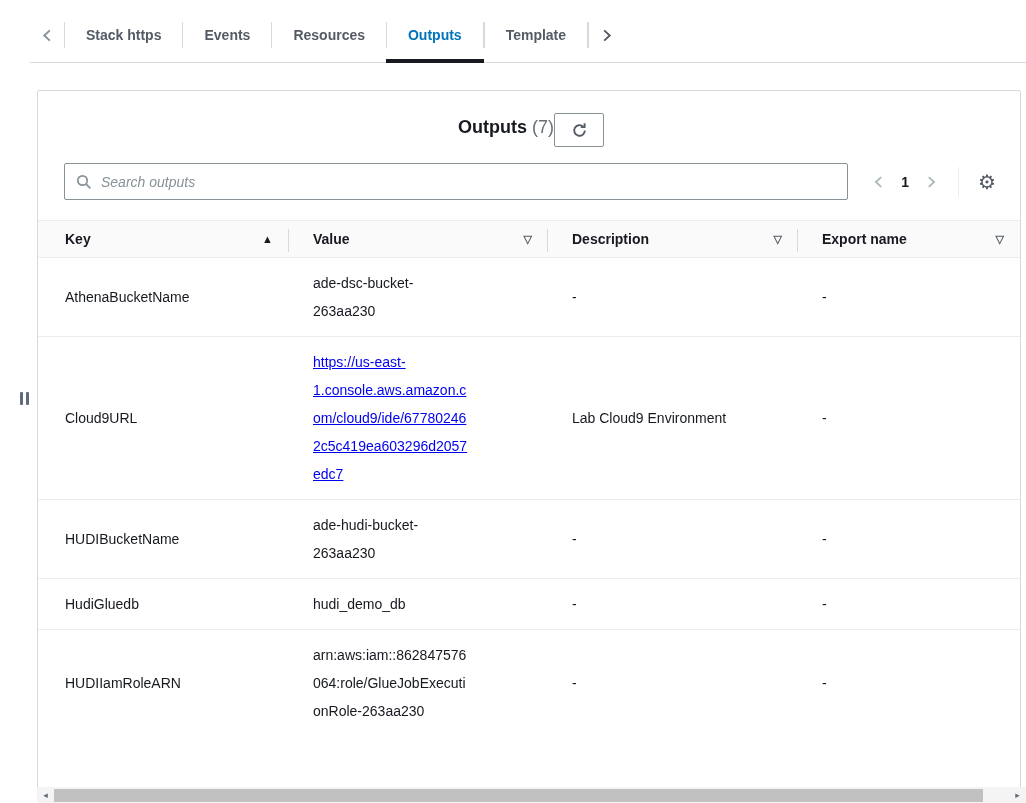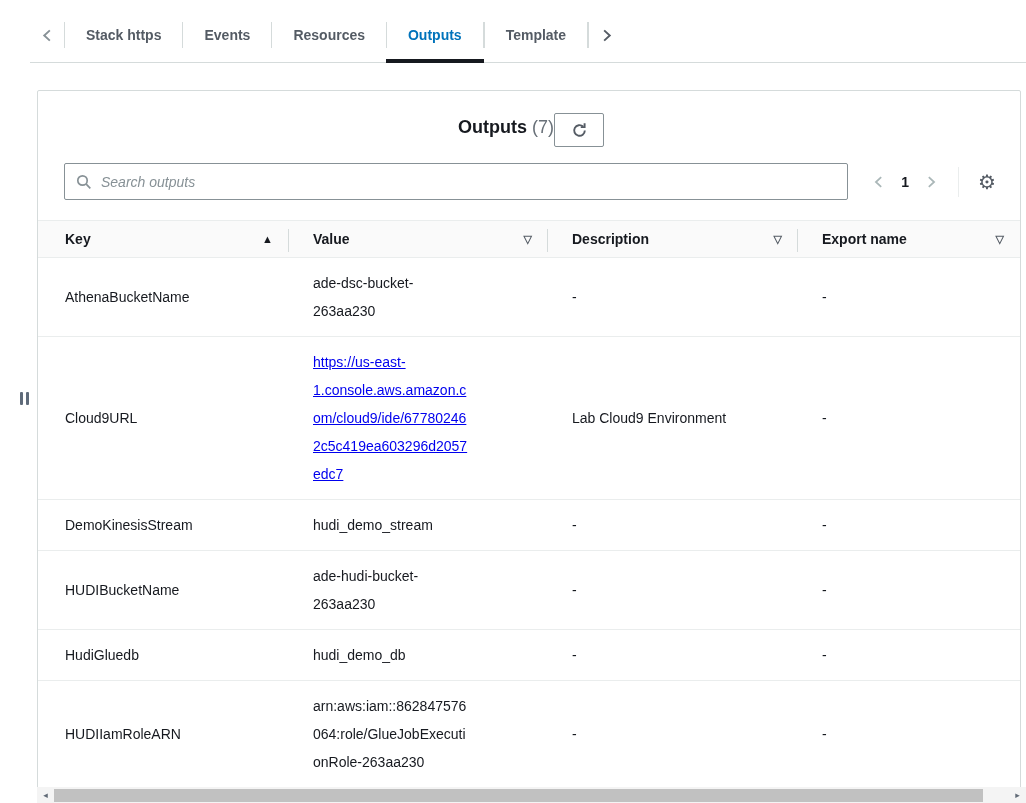--- a/index.html
+++ b/index.html
@@ -253,31 +253,20 @@
             <span class="val">Cloud9URL</span>
           </td>
     <td>
       <a class="val" href="#">https://us-east-1.console.aws.amazon.com/cloud9/ide/677802462c5c419ea603296d2057edc7</a>
 
     </td>
     <td><span>Lab Cloud9 Environment</span></td>
     <td><span>-</span></td>
   </tr>
 
-  <tr>
-    <td>
-            <span class="val">DemoKinesisStream</span>
-          </td>
-    <td>
-
-      <span class="val">hudi_demo_stream</span>
-    </td>
-    <td><span>-</span></td>
-    <td><span>-</span></td>
-  </tr>
 
   <tr>
     <td>
             <span class="val">HUDIBucketName</span>
           </td>
     <td>
 
       <span class="val">ade-hudi-bucket-263aa230</span>
     </td>
     <td><span>-</span></td>

